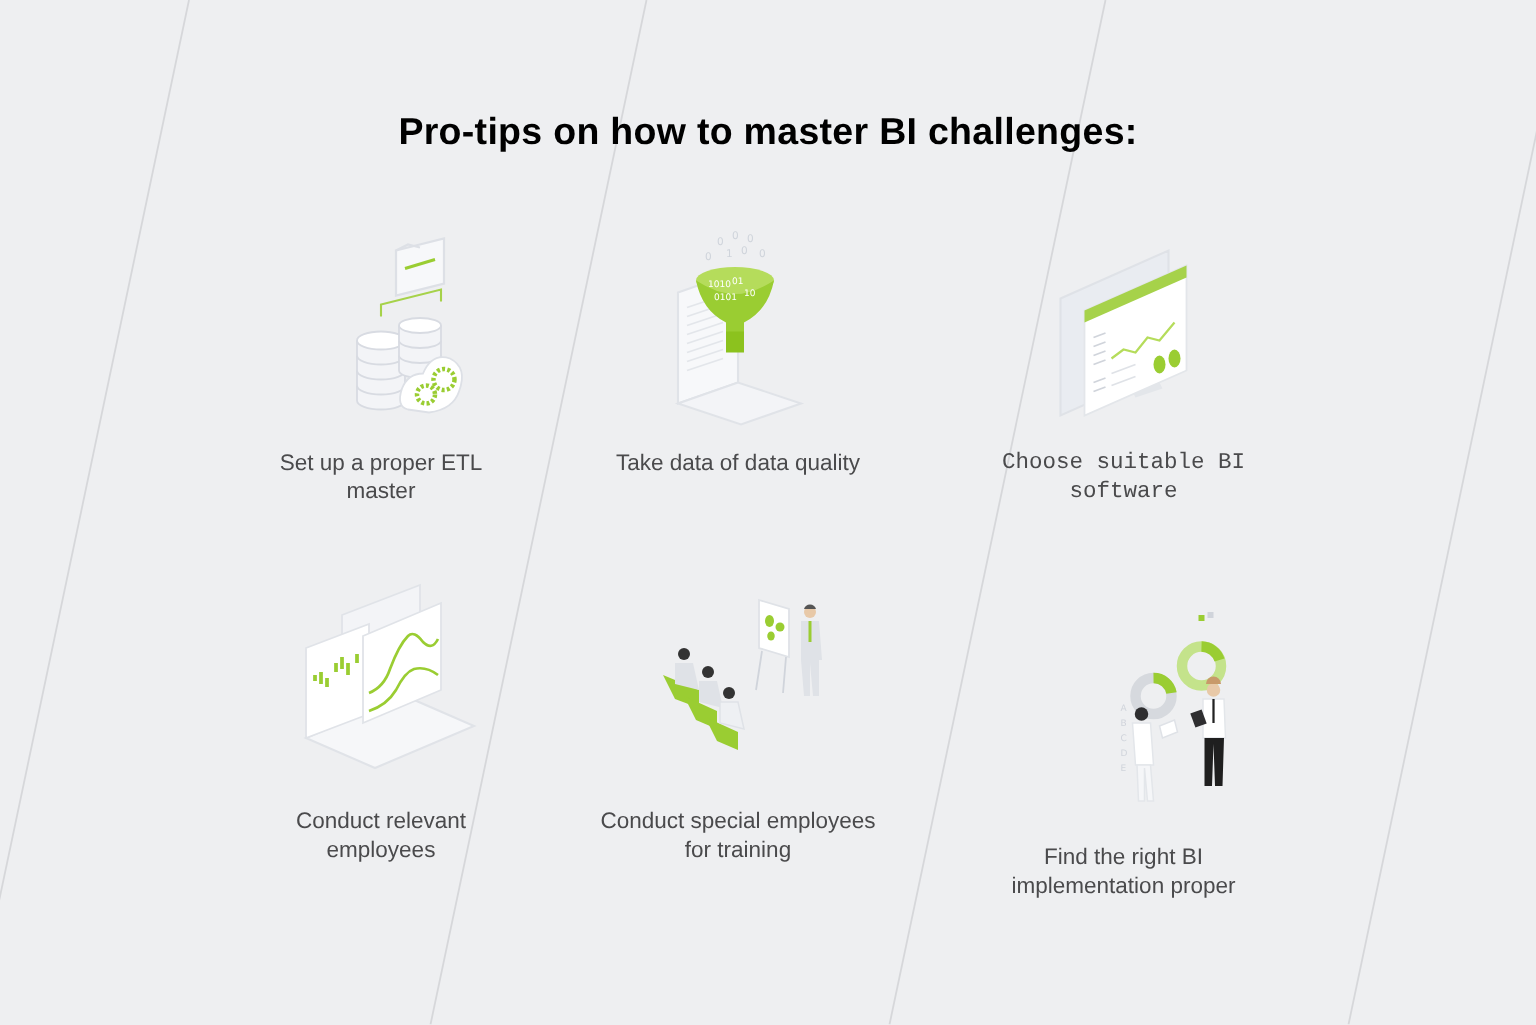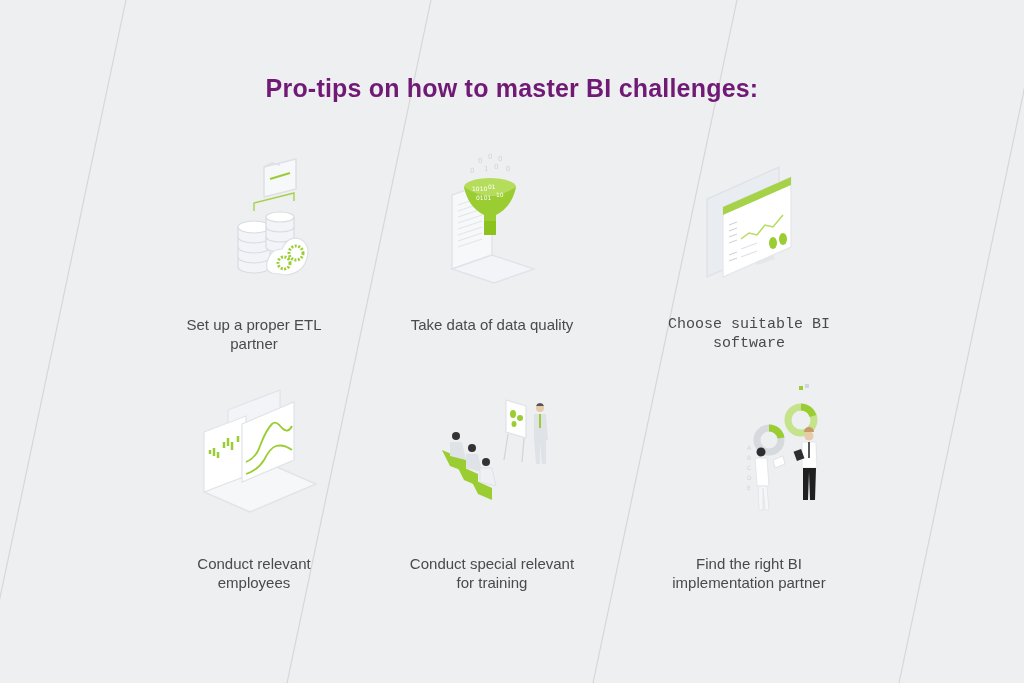--- a/index.html
+++ b/index.html
@@ -6,34 +6,34 @@
   body {
     width: 1024px; height: 683px; overflow: hidden;
     background: #eeeff1;
     position: relative;
     font-family: "Liberation Sans", "DejaVu Sans", sans-serif;
   }
   .bg-lines { position: absolute; left: 0; top: 0; width: 1024px; height: 683px; }
   .title {
     position: absolute; top: 74px; left: 0; width: 1024px;
     text-align: center; font-size: 25px; font-weight: bold;
-    color: #701a75; letter-spacing: 0.2px;
+    color: #000000; letter-spacing: 0.2px;
   }
   .tile { position: absolute; width: 240px; text-align: center; }
   .tile .illus { width: 140px; height: 140px; margin: 0 auto; display: block; }
   .tile .label {
     font-size: 15px; line-height: 19px; color: #4a4a4c;
-    margin: 16px auto; width: 220px;
+    margin: 0 auto; width: 220px;
   }
   .t1 { left: 134px; top: 145px; }
   .t2 { left: 372px; top: 145px; }
   .t3 { left: 629px; top: 145px; font-family: Liberation Mono, monospace; }
   .t4 { left: 134px; top: 380px; }
   .t5 { left: 372px; top: 380px; }
-  .t6 { left: 629px; top: 380px; }
+  .t6 { left: 629px; top: 404px; }
   .t1 .label, .t2 .label, .t3 .label { position: absolute; top: 154px; left: 10px; }
   .t4 .label, .t5 .label, .t6 .label { position: absolute; top: 158px; left: 10px; }
 </style>
 </head>
 <body>
 
 <svg class="bg-lines" viewBox="0 0 1024 683">
   <line x1="126" y1="0" x2="-18" y2="683" stroke="#d6d7da" stroke-width="1.2"></line>
   <line x1="431" y1="0" x2="287" y2="683" stroke="#d6d7da" stroke-width="1.2"></line>
   <line x1="737" y1="0" x2="593" y2="683" stroke="#d6d7da" stroke-width="1.2"></line>
@@ -65,21 +65,21 @@
       <path d="M82 72 v10 a14 5 0 0 0 28 0 v-10"></path>
       <ellipse cx="96" cy="72" rx="14" ry="5" fill="#ffffff"></ellipse>
     </g>
 
     <path d="M88 128 q-8 -2 -4 -14 q4 -10 14 -10 q6 -14 18 -10 q12 6 6 22 q-4 12 -20 14 Z" fill="#ffffff" stroke="#dde0e6" stroke-width="1.2"></path>
     <circle cx="100" cy="118" r="6" fill="none" stroke="#9acd32" stroke-width="3" stroke-dasharray="2 1.5"></circle>
     <circle cx="112" cy="108" r="7" fill="none" stroke="#9acd32" stroke-width="3" stroke-dasharray="2 1.5"></circle>
   </svg>
   <div class="label">
     <span>Set up a proper ETL</span><br>
-    <span>partner</span>
+    <span>master</span>
   </div>
 </div>
 
 <div class="tile t2">
   <svg class="illus" viewBox="0 0 140 140">
 
     <path d="M30 50 L70 36 L70 110 L30 124 Z" fill="#f7f8fa" stroke="#e0e3e8" stroke-width="1.4"></path>
     <g stroke="#e3e6ea" stroke-width="1.2">
       <line x1="36" y1="60" x2="60" y2="52"></line>
         <line x1="36" y1="66" x2="60" y2="58"></line>
@@ -199,21 +199,21 @@
     <path d="M48 98 L70 108 L70 120 L56 114 Z" fill="#9acd32"></path>
 
     <circle cx="34" cy="56" r="4" fill="#333"></circle>
     <path d="M28 62 L40 62 L44 80 L28 76 Z" fill="#dfe2e7"></path>
     <circle cx="50" cy="68" r="4" fill="#333"></circle>
     <path d="M44 74 L56 74 L60 92 L44 88 Z" fill="#dfe2e7"></path>
     <circle cx="64" cy="82" r="4" fill="#333"></circle>
     <path d="M58 88 L70 88 L74 106 L58 102 Z" fill="#eef0f3" stroke="#dfe2e7"></path>
   </svg>
   <div class="label">
-    <span>Conduct special relevant</span><br>
+    <span>Conduct special employees</span><br>
     <span>for training</span>
   </div>
 </div>
 
 <div class="tile t6">
   <svg class="illus" viewBox="0 0 140 140">
 
     <rect x="120" y="6" width="4" height="4" fill="#9acd32"></rect>
     <rect x="126" y="4" width="4" height="4" fill="#d0d4db"></rect>
 
@@ -237,15 +237,15 @@
 
     <circle cx="130" cy="56" r="4.5" fill="#e8c9a8"></circle>
     <path d="M125 52 a5 5 0 0 1 10 0 z" fill="#c89a6a"></path>
     <path d="M123 62 L137 62 L138 88 L123 88 Z" fill="#ffffff" stroke="#e3e6ea"></path>
     <line x1="130" y1="62" x2="130" y2="78" stroke="#222" stroke-width="1.5"></line>
     <rect x="116" y="70" width="8" height="10" fill="#2e2e30" transform="rotate(-20 120 75)"></rect>
     <path d="M124 88 L124 120 L129 120 L130 92 L131 120 L136 120 L137 88 Z" fill="#1f1f1f"></path>
   </svg>
   <div class="label">
     <span>Find the right BI</span><br>
-    <span>implementation partner</span>
+    <span>implementation proper</span>
   </div>
 </div>
 
 </body></html>

